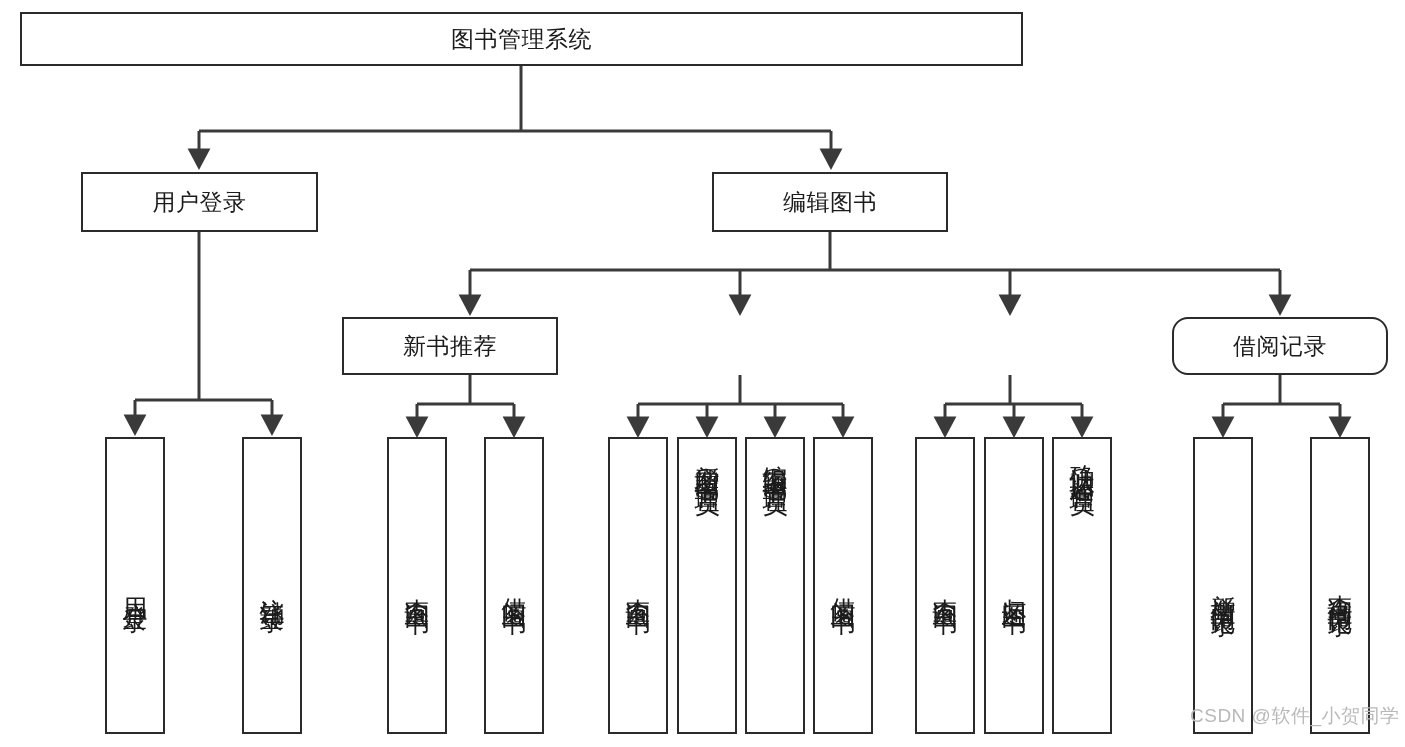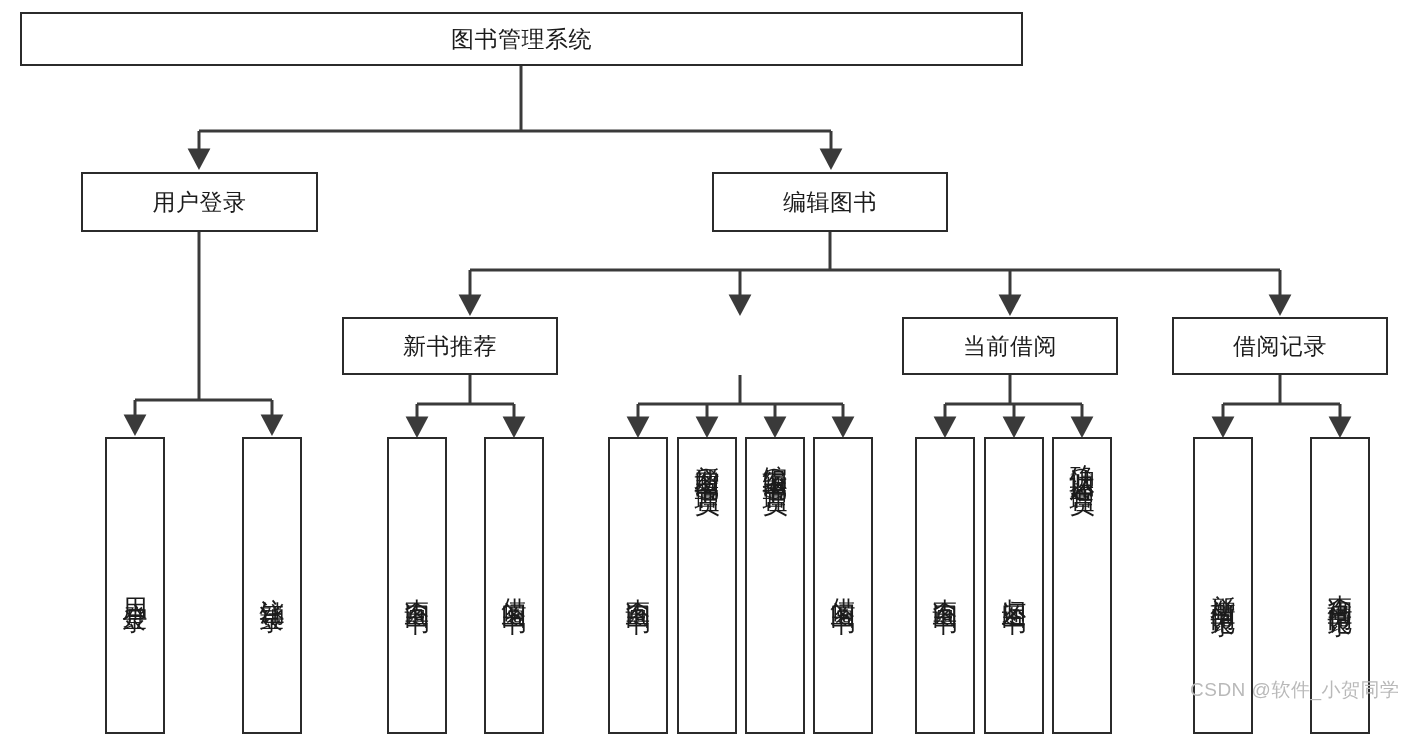--- a/index.html
+++ b/index.html
@@ -137,24 +137,21 @@
   <div class="node horiz" style="left:81px; top:172px; width:237px; height:60px;">
     <span class="node-label">用户登录</span>
   </div>
   <div class="node horiz" style="left:712px; top:172px; width:236px; height:60px;">
     <span class="node-label">编辑图书</span>
   </div>
 
   <div class="node horiz" style="left:342px; top:317px; width:216px; height:58px;">
     <span class="node-label">新书推荐</span>
   </div>
-  <div class="node horiz" style="left:902px; top:317px; width:216px; height:58px;">
-    <span class="node-label">当前借阅</span>
-  </div>
-  <div class="node horiz" style="left:1172px; top:317px; width:216px; height:58px;">
+  <div class="node horiz" style="left:1172px; top:317px; width:216px; height:58px;border-radius:16px;">
     <span class="node-label">借阅记录</span>
   </div>
 
   <div class="node vert centered" style="left:105px; top:437px; width:60px; height:297px;">
     <span class="node-label">用户登录</span>
   </div>
   <div class="node vert centered" style="left:242px; top:437px; width:60px; height:297px;">
     <span class="node-label">注销登录</span>
   </div>
   <div class="node vert centered" style="left:387px; top:437px; width:60px; height:297px;">
@@ -184,15 +181,15 @@
   <div class="node vert" style="left:1052px; top:437px; width:60px; height:297px;">
     <span class="node-label">确认归还（管理员）</span>
   </div>
   <div class="node vert centered" style="left:1193px; top:437px; width:60px; height:297px;">
     <span class="node-label">新增借阅记录</span>
   </div>
   <div class="node vert centered" style="left:1310px; top:437px; width:60px; height:297px;">
     <span class="node-label">查询借阅记录</span>
   </div>
 
-  <div class="watermark" style="left:1190px; top:677px;">CSDN @软件_小贺同学</div>
+  <div class="watermark" style="left:1190px; top:703px;">CSDN @软件_小贺同学</div>
 
 </div>
 
 </body></html>

